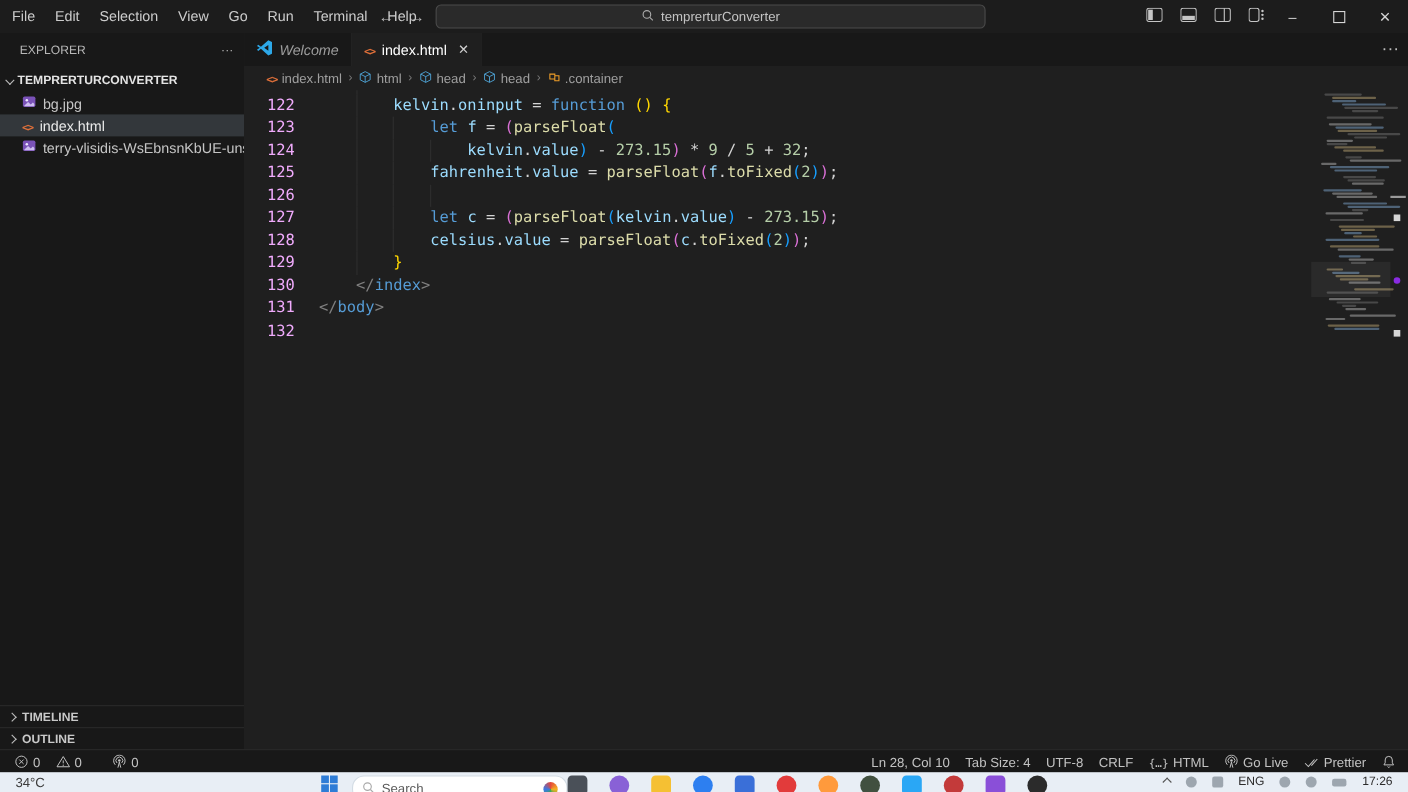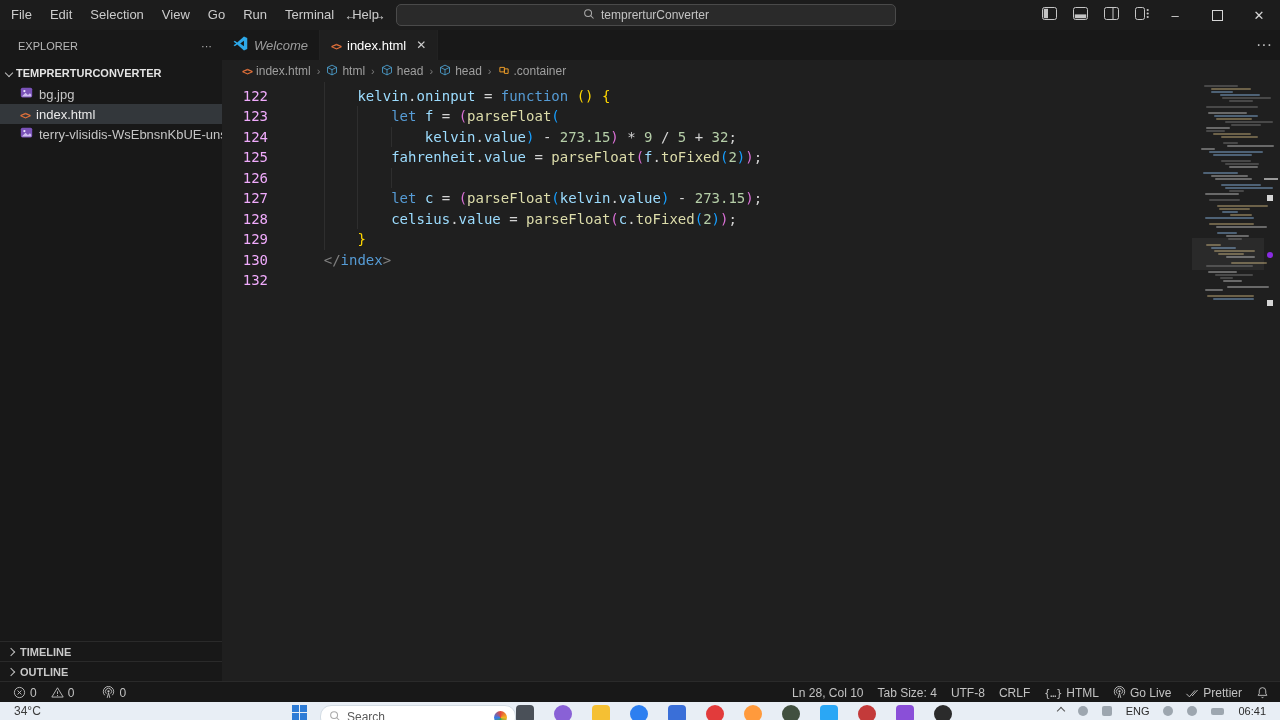--- a/index.html
+++ b/index.html
@@ -261,20 +261,24 @@
         </div>
         <div class="cl">
           <span class="ln">129</span>
           <span class="ct"><i class="guide" style="left: 4ch;"></i><span><span class="tk-pln">        </span><span class="tk-b1">}</span></span></span>
         </div>
         <div class="cl">
           <span class="ln">130</span>
           <span class="ct"><span><span class="tk-pln">    </span><span class="tk-pun">&lt;/</span><span class="tk-tag">index</span><span class="tk-pun">&gt;</span></span></span>
         </div>
         <div class="cl">
+          <span class="ln">131</span>
+          <span class="ct"><span><span class="tk-pln"></span><span class="tk-pun">&lt;/</span><span class="tk-tag">body</span><span class="tk-pun">&gt;</span></span></span>
+        </div>
+        <div class="cl">
           <span class="ln">132</span>
           <span class="ct"><span><span class="tk-pln"></span></span></span>
         </div>
       </div>
     <div id="minimap">
         <div class="mmrow" style="margin-left: 7.49385px; width: 33.8324px; background: rgba(150, 150, 150, 0.35);"></div>
         <div class="mmrow" style="margin-left: 13.5185px; width: 40.9562px; background: rgba(205, 180, 125, 0.45);"></div>
         <div class="mmrow" style="margin-left: 14.2944px; width: 21.5052px; background: rgba(125, 165, 205, 0.5);"></div>
         <div class="mmrow" style="margin-left: 23.2624px; width: 40.198px; background: rgba(125, 165, 205, 0.5);"></div>
         <div class="mmrow" style="margin-left: 24.6274px; width: 49.7773px; background: rgba(150, 150, 150, 0.35);"></div>
@@ -449,15 +453,15 @@
       <div class="appico round" style="background: rgb(43, 43, 43);"></div>
     </div>
   <div id="tray">
     <span class="chev right" style="transform:rotate(-135deg)"></span>
     <span class="trayglyph dot"></span>
     <span class="trayglyph"></span>
     <span>ENG</span>
     <span class="trayglyph dot"></span>
     <span class="trayglyph dot"></span>
     <span class="trayglyph" style="width:13px;height:7px"></span>
-    <span>06:41</span>
+    <span>17:26</span>
   </div>
 </div>
 
 </body></html>

